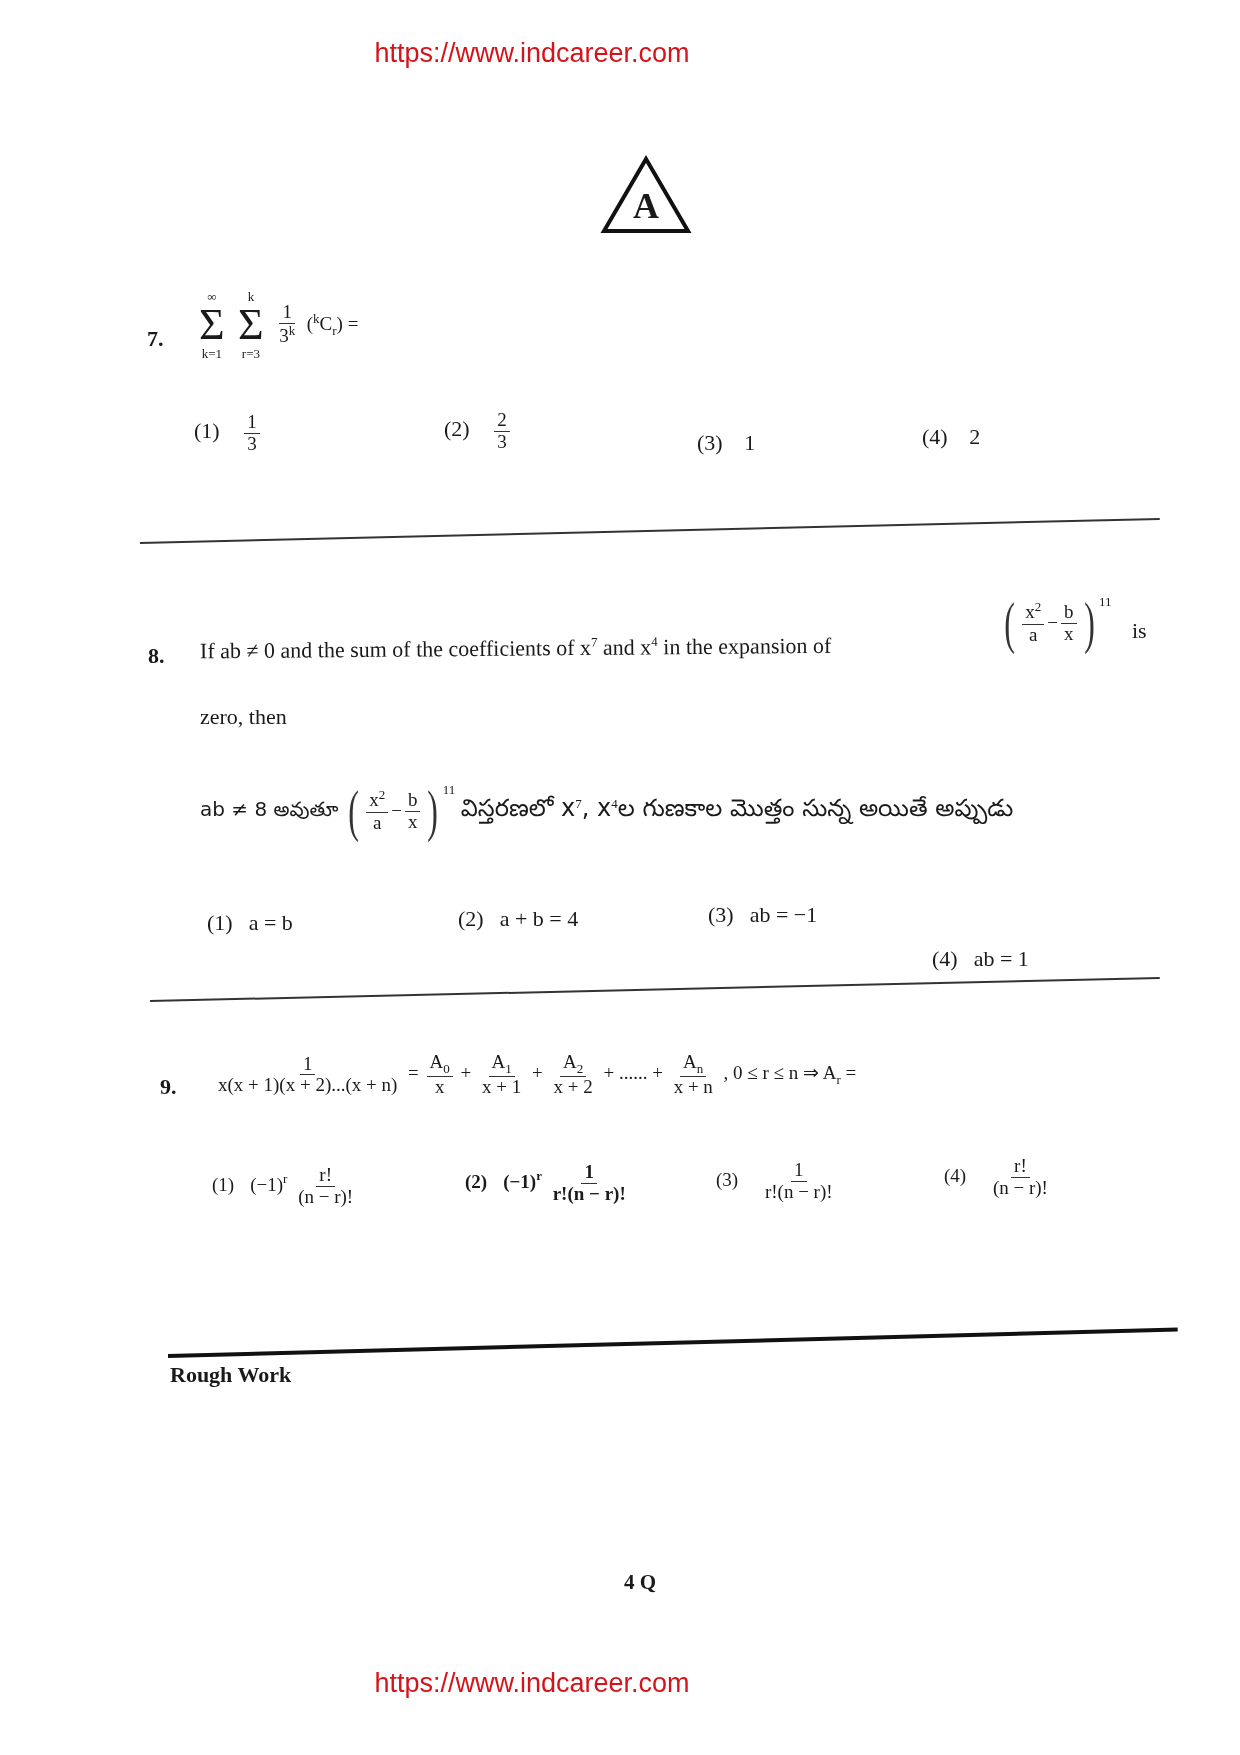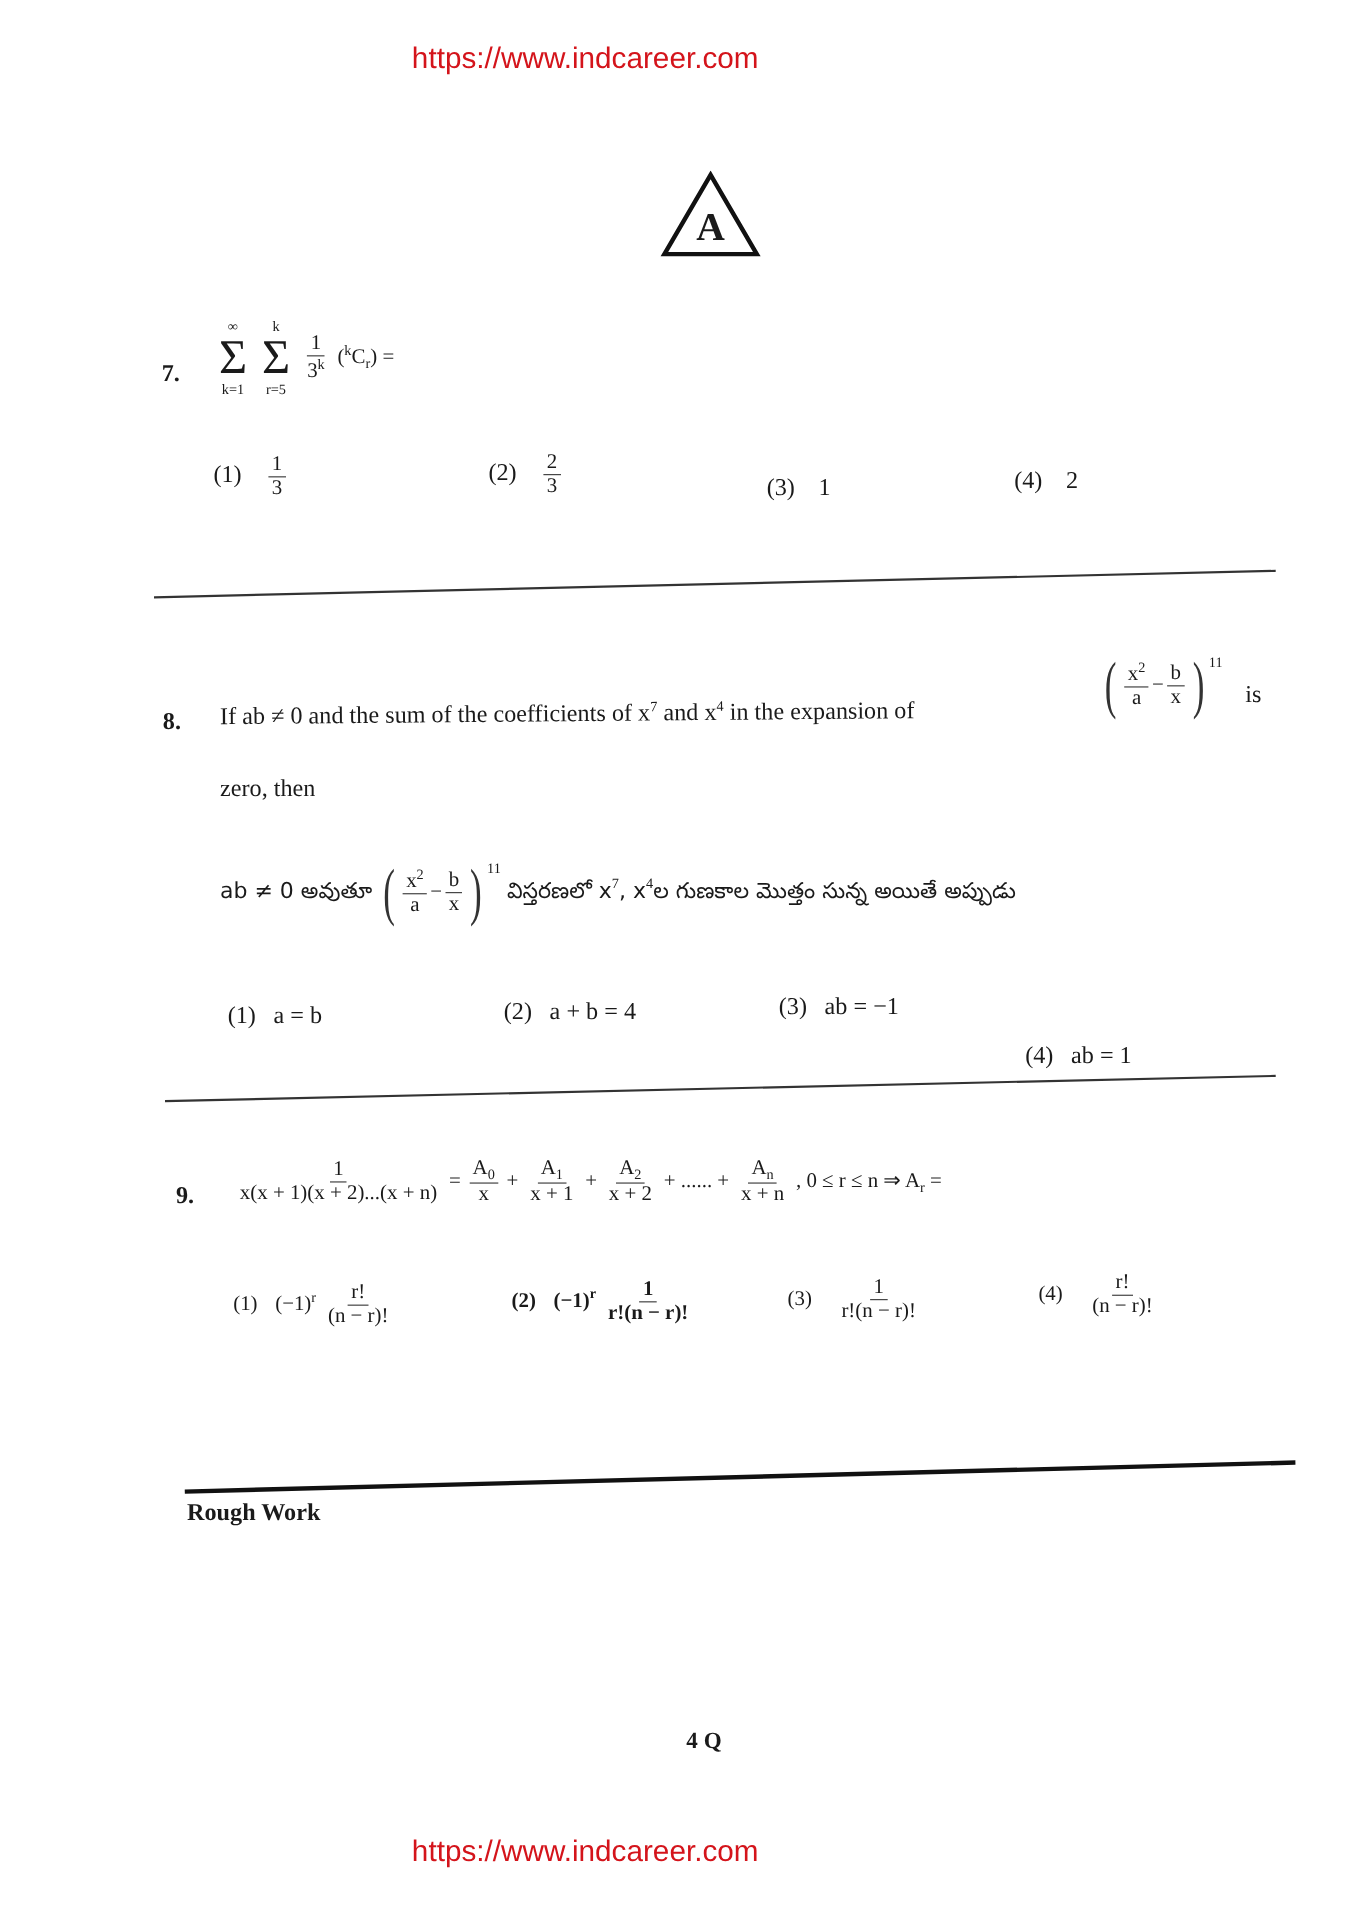--- a/index.html
+++ b/index.html
@@ -16,21 +16,21 @@
   .frac .num { border-bottom:1.4px solid #333; padding:0 3px; }
   .frac .den { padding:0 3px;text-align:right; }
   .sigma { display:inline-flex; flex-direction:column; align-items:center; vertical-align:middle; margin:0 4px; line-height:1; }
   .sigma .big { font-size:44px; }
   .sigma .lim { font-size:13px; }
   sup { font-size:13px; }
   sub { font-size:13px; }
   .paren { display:inline-flex; align-items:center; vertical-align:middle; }
   .paren .p { font-size:58px; font-weight:100; line-height:1; transform:scaleX(0.55); color:#333; }
   .rule { position:absolute; background:#333; transform-origin:left center; }
-  .telugu { font-family:"DejaVu Sans", sans-serif; font-size:20px; }
+  .telugu { font-family:"DejaVu Sans", sans-serif; font-size:24px; }
   .opt-label { margin-right:16px; }
 </style>
 </head>
 <body>
 
 <div class="abs watermark" style="top:38px;">https://www.indcareer.com</div>
 
 <div class="abs tri-wrap">
   <svg width="92" height="80" viewBox="0 0 92 80" style="position:absolute;left:0;top:0">
     <polygon points="46,4 88,76 4,76" fill="none" stroke="#111" stroke-width="4"></polygon>
@@ -41,21 +41,21 @@
 <div class="abs qnum" style="left:147px;top:326px;">7.</div>
 <div class="abs txt" style="left:195px;top:290px;">
   <span class="sigma">
     <span class="lim">∞</span>
     <span class="big">Σ</span>
     <span class="lim">k=1</span>
   </span>
   <span class="sigma">
     <span class="lim">k</span>
     <span class="big">Σ</span>
-    <span class="lim">r=5</span>
+    <span class="lim">r=3</span>
   </span>
   <span class="frac" style="font-size:19px">
     <span class="num">1</span>
     <span class="den"><span>3</span><sup>k</sup></span>
   </span>
   <span style="font-size:19px"><span>(</span><sup>k</sup><span>C</span><sub>r</sub><span>) =</span></span>
 </div>
 
 <div class="abs txt" style="left:194px;top:412px;">
   <span class="opt-label">(1)</span>
@@ -99,21 +99,21 @@
         <span class="den">x</span>
       </span>
     <span class="p">)</span>
     <sup style="align-self:flex-start;">11</sup>
   </span>
 </div>
 <div class="abs txt" style="left:1132px;top:618px;text-align:center;">is</div>
 <div class="abs txt" style="left:200px;top:704px;">zero, then</div>
 
 <div class="abs txt" style="left:200px;top:782px;">
-  <span style="font-size:20px" class="telugu">ab ≠ 0 అవుతూ</span>
+  <span style="font-size:20px" class="telugu">ab ≠ 8 అవుతూ</span>
   <span class="paren">
     <span class="p">(</span>
     <span class="frac" style="font-size:19px">
         <span class="num"><span>x</span><sup>2</sup></span>
         <span class="den">a</span>
       </span>
     <span style="font-size:19px">−</span>
     <span class="frac" style="font-size:19px">
         <span class="num">b</span>
         <span class="den">x</span>

